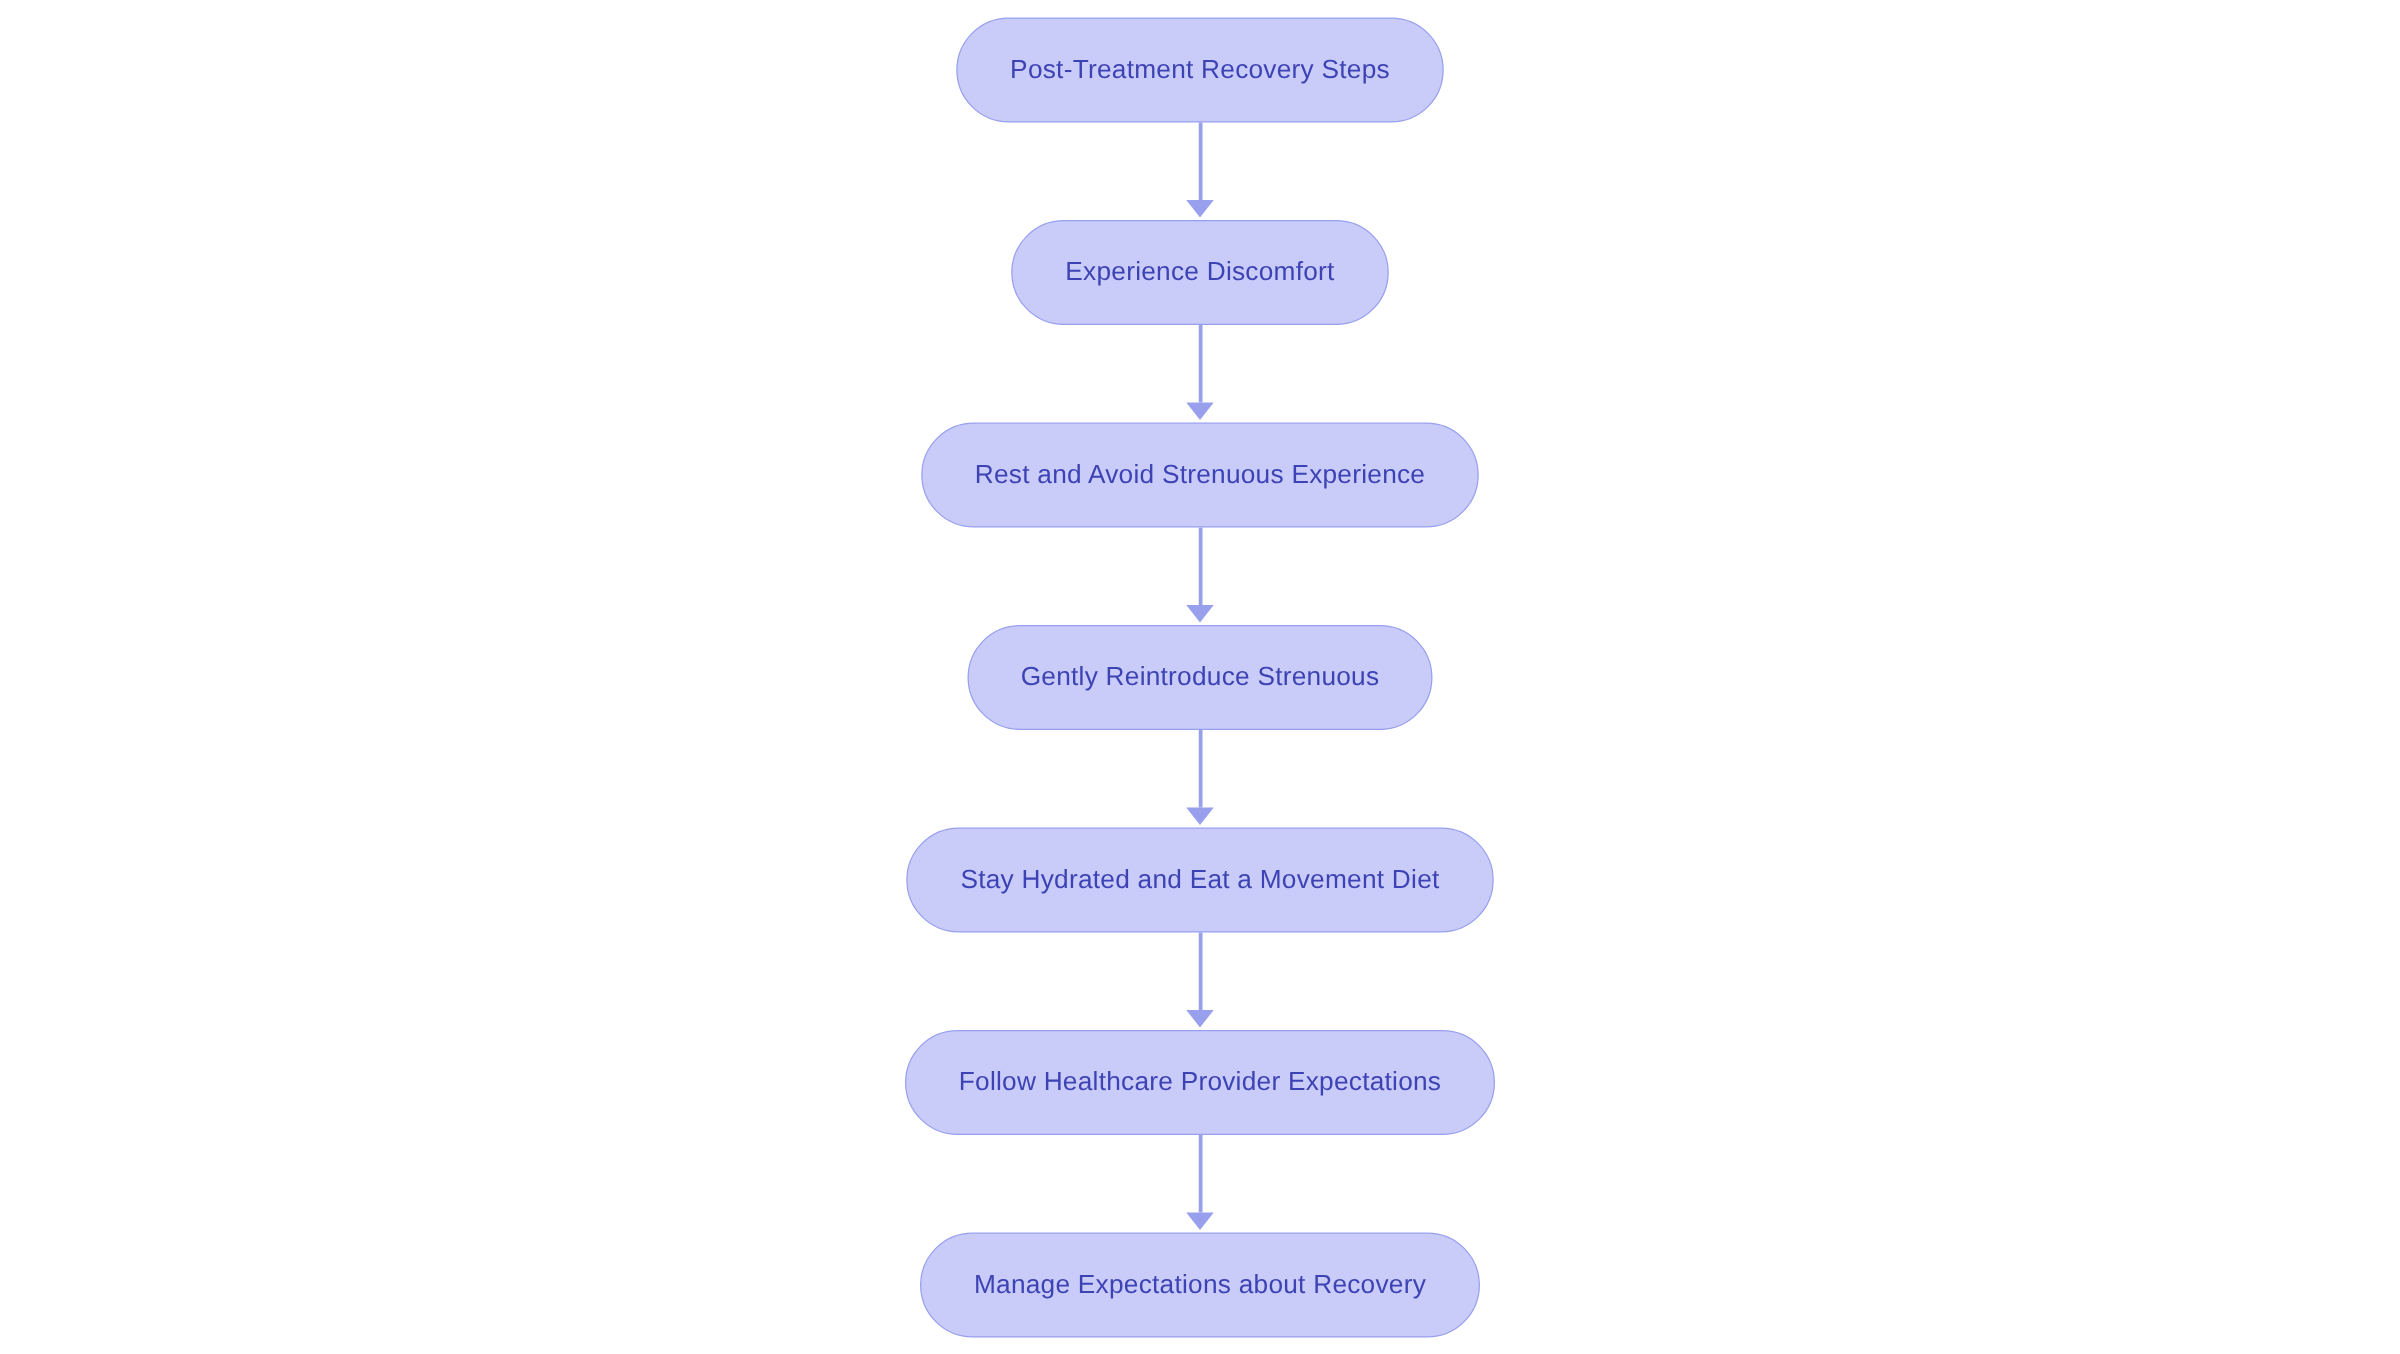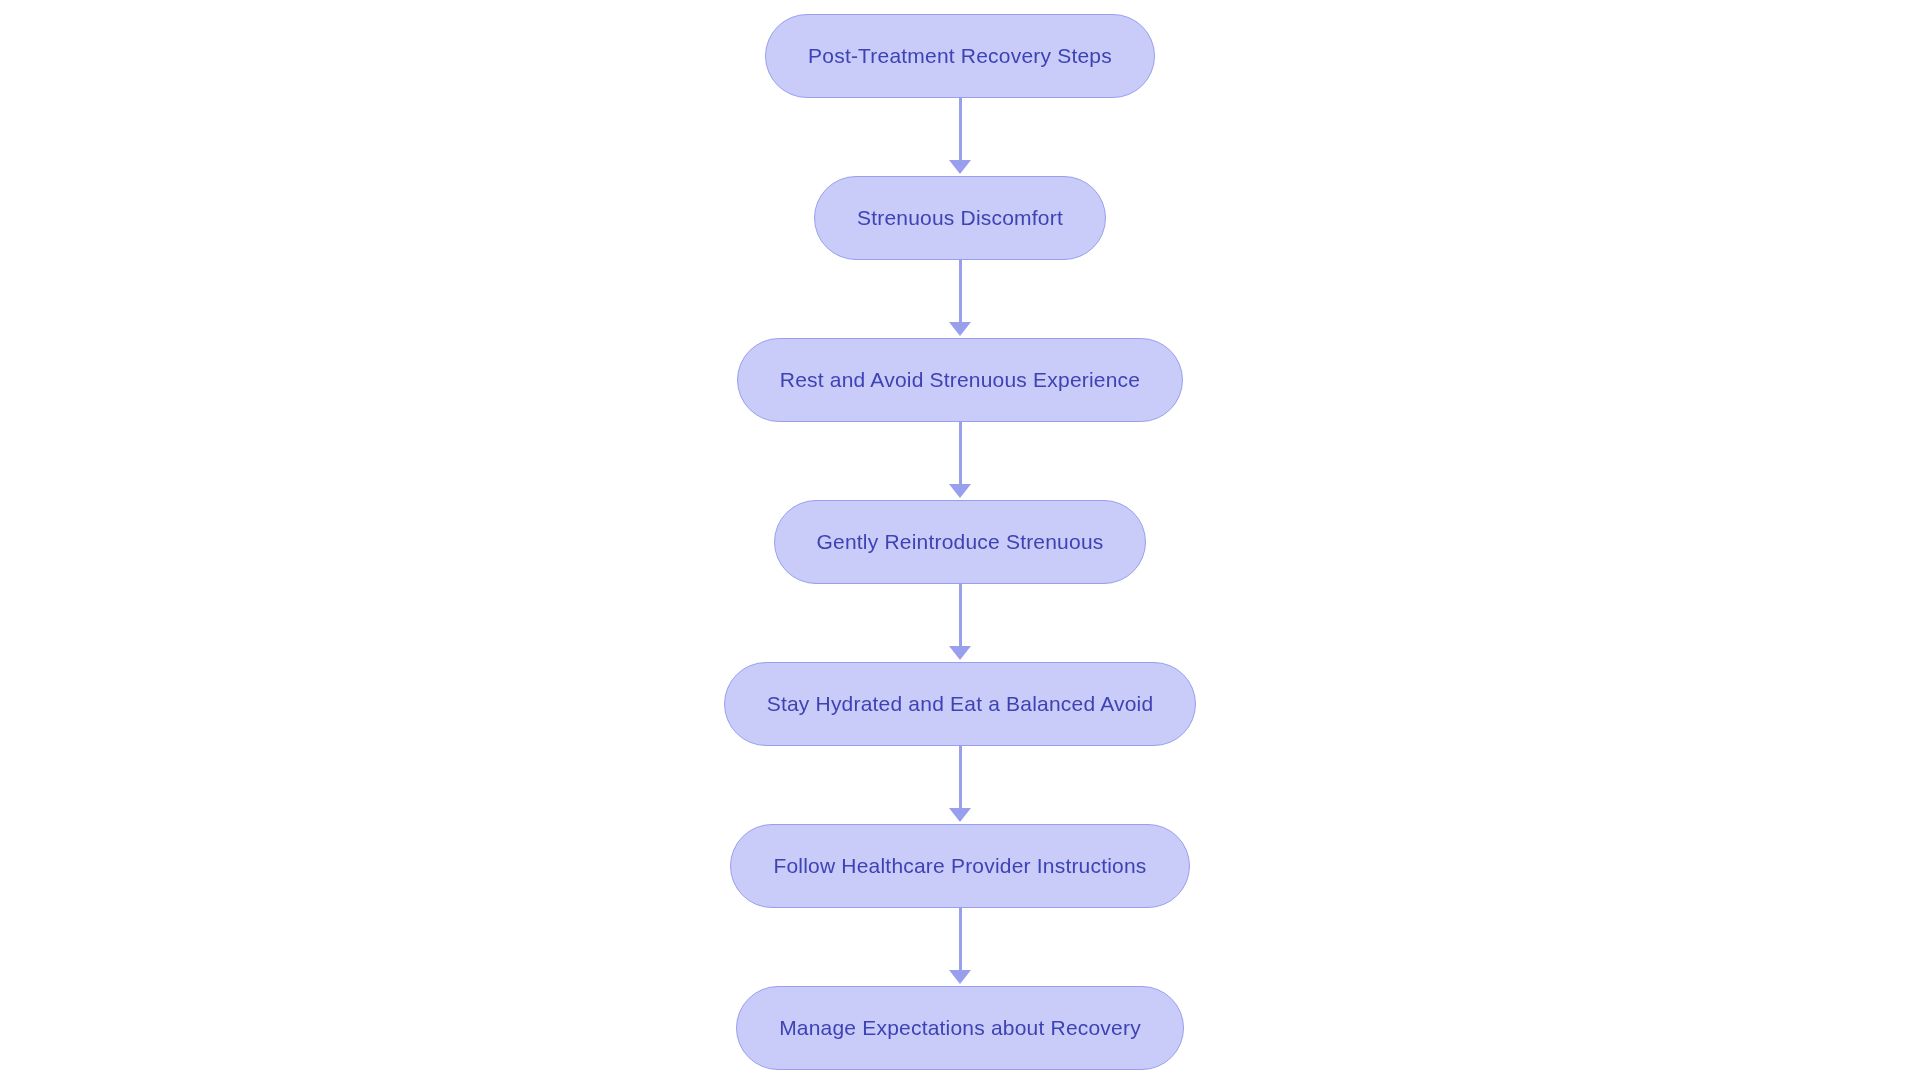--- a/index.html
+++ b/index.html
@@ -69,21 +69,21 @@
   <div class="node">
     <span class="node-label">Post-Treatment Recovery Steps</span>
   </div>
 
   <div class="arrow">
     <div class="arrow-line"></div>
     <div class="arrow-head"></div>
   </div>
 
   <div class="node">
-    <span class="node-label">Strenuous Discomfort</span>
+    <span class="node-label">Experience Discomfort</span>
   </div>
 
   <div class="arrow">
     <div class="arrow-line"></div>
     <div class="arrow-head"></div>
   </div>
 
   <div class="node">
     <span class="node-label">Rest and Avoid Strenuous Experience</span>
   </div>
@@ -96,30 +96,30 @@
   <div class="node">
     <span class="node-label">Gently Reintroduce Strenuous</span>
   </div>
 
   <div class="arrow">
     <div class="arrow-line"></div>
     <div class="arrow-head"></div>
   </div>
 
   <div class="node">
-    <span class="node-label">Stay Hydrated and Eat a Balanced Avoid</span>
+    <span class="node-label">Stay Hydrated and Eat a Movement Diet</span>
   </div>
 
   <div class="arrow">
     <div class="arrow-line"></div>
     <div class="arrow-head"></div>
   </div>
 
   <div class="node">
-    <span class="node-label">Follow Healthcare Provider Instructions</span>
+    <span class="node-label">Follow Healthcare Provider Expectations</span>
   </div>
 
   <div class="arrow">
     <div class="arrow-line"></div>
     <div class="arrow-head"></div>
   </div>
 
   <div class="node">
     <span class="node-label">Manage Expectations about Recovery</span>
   </div>

